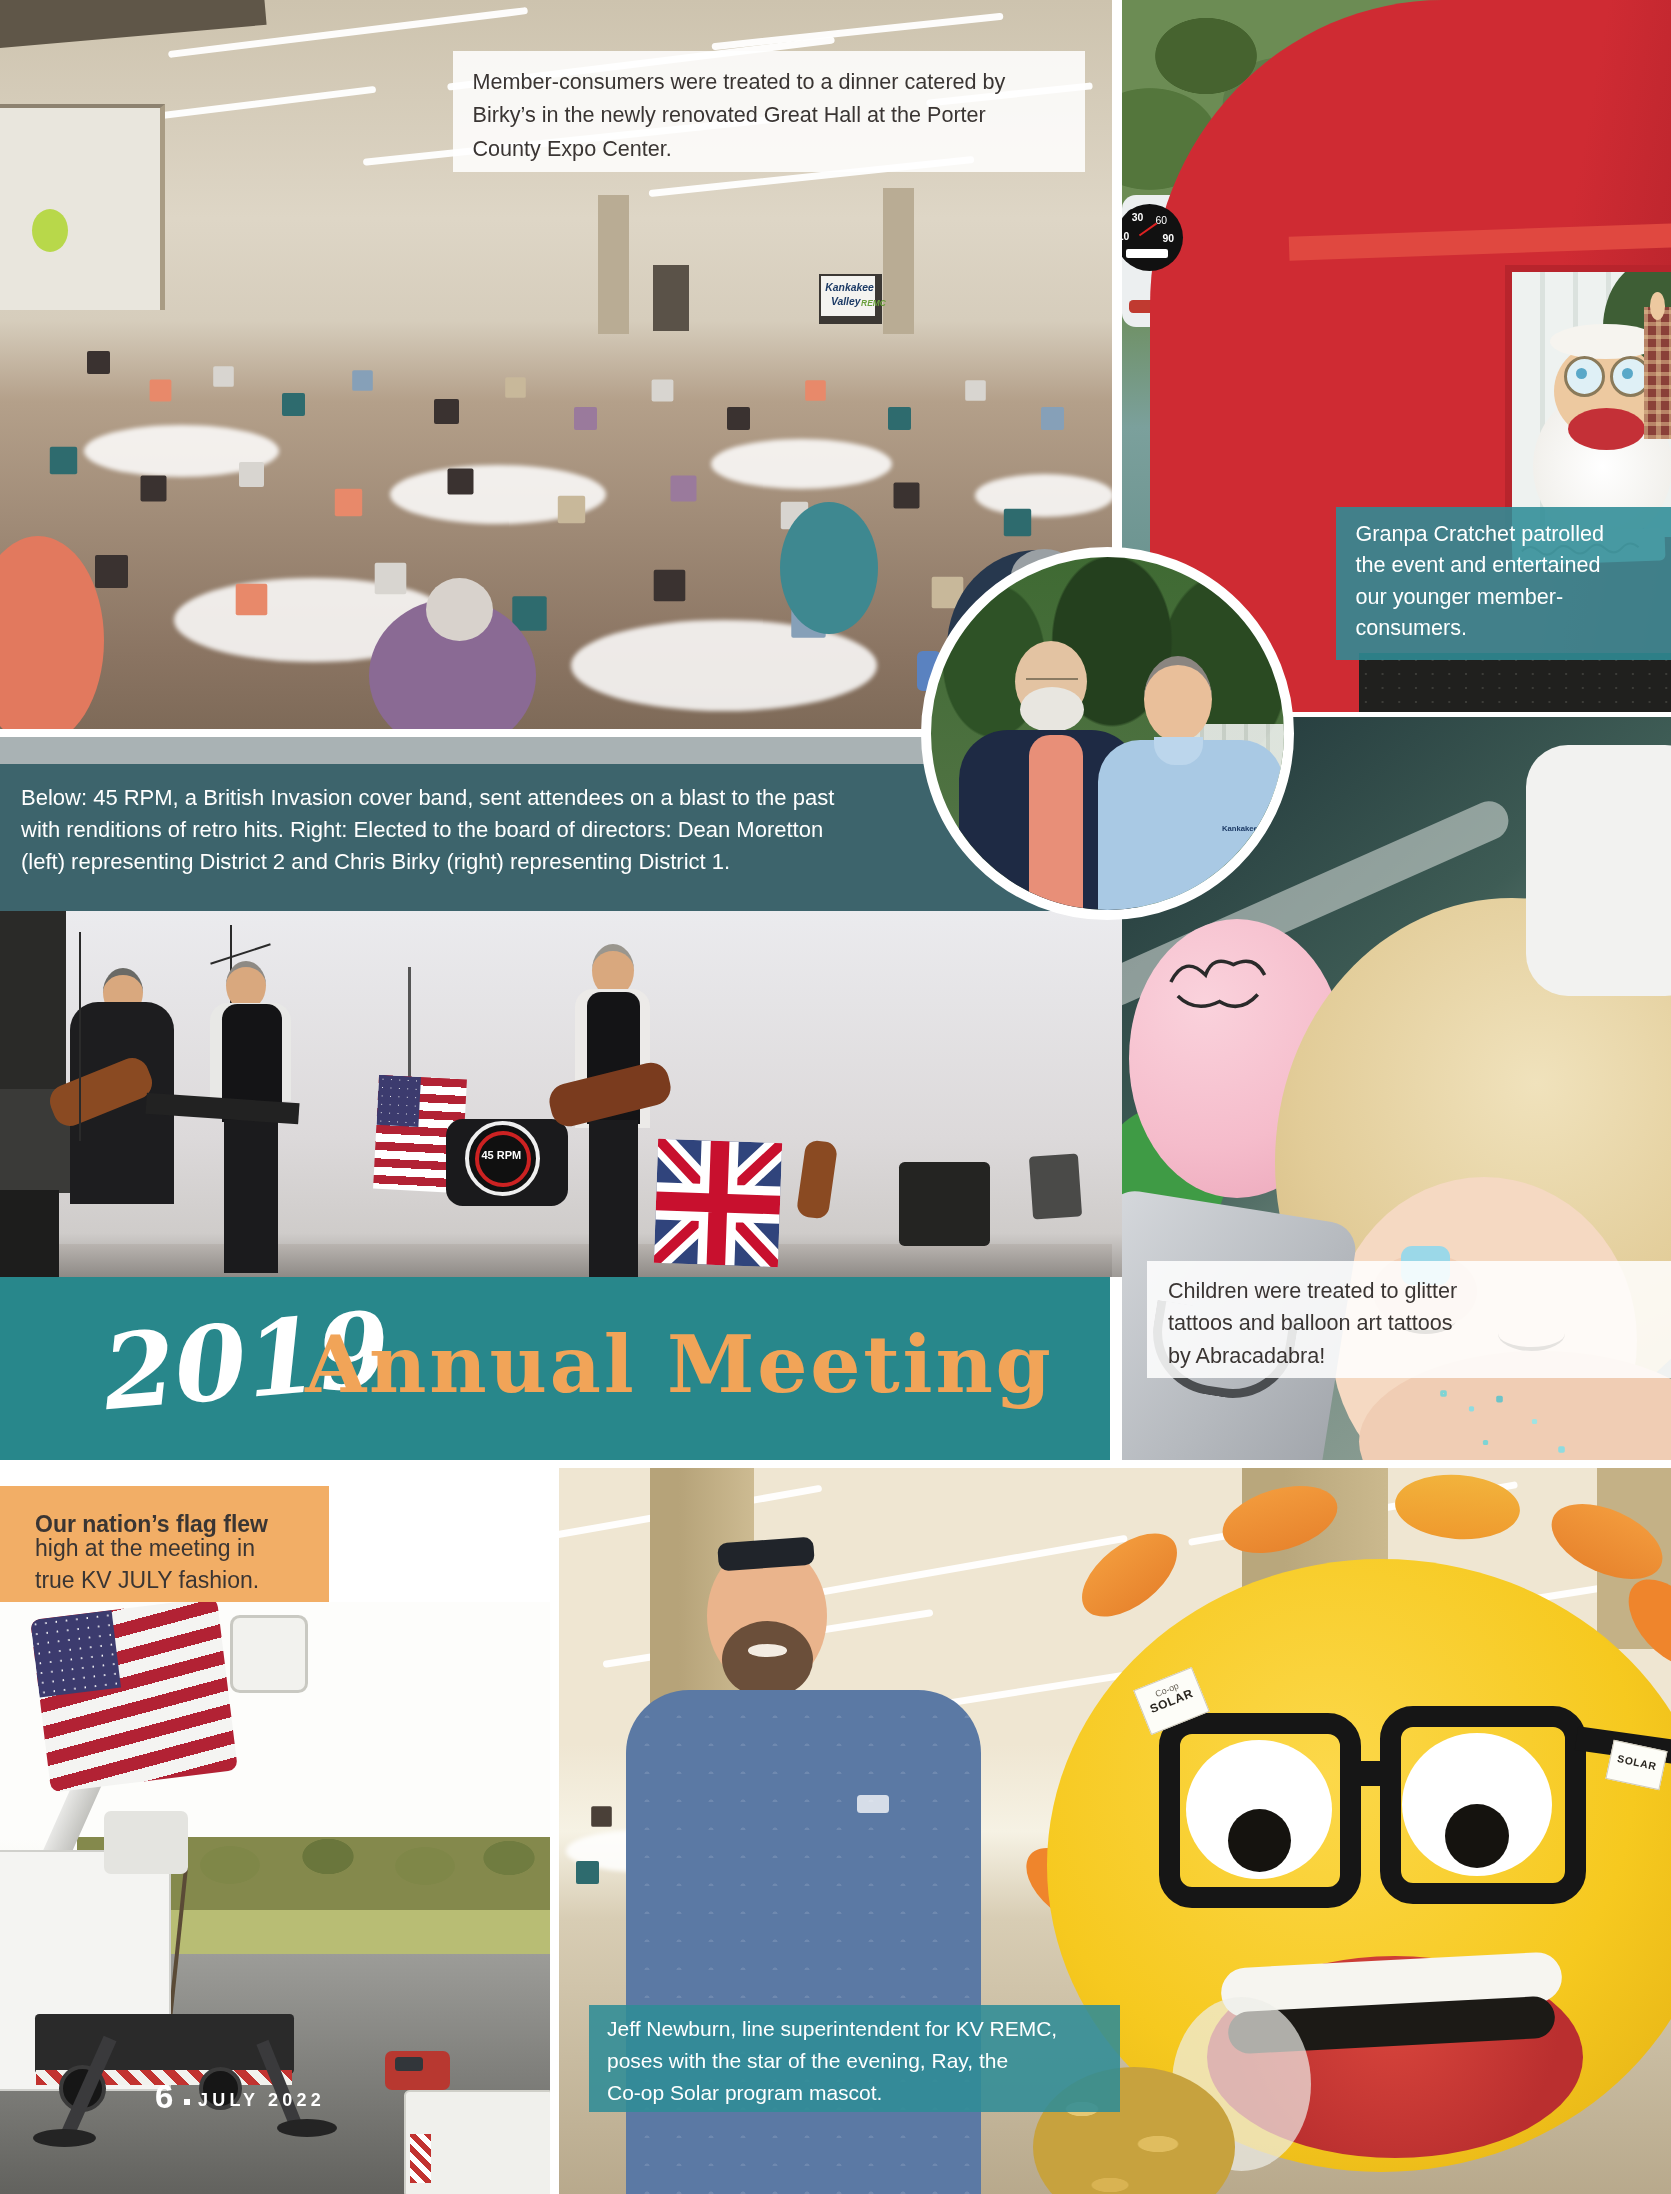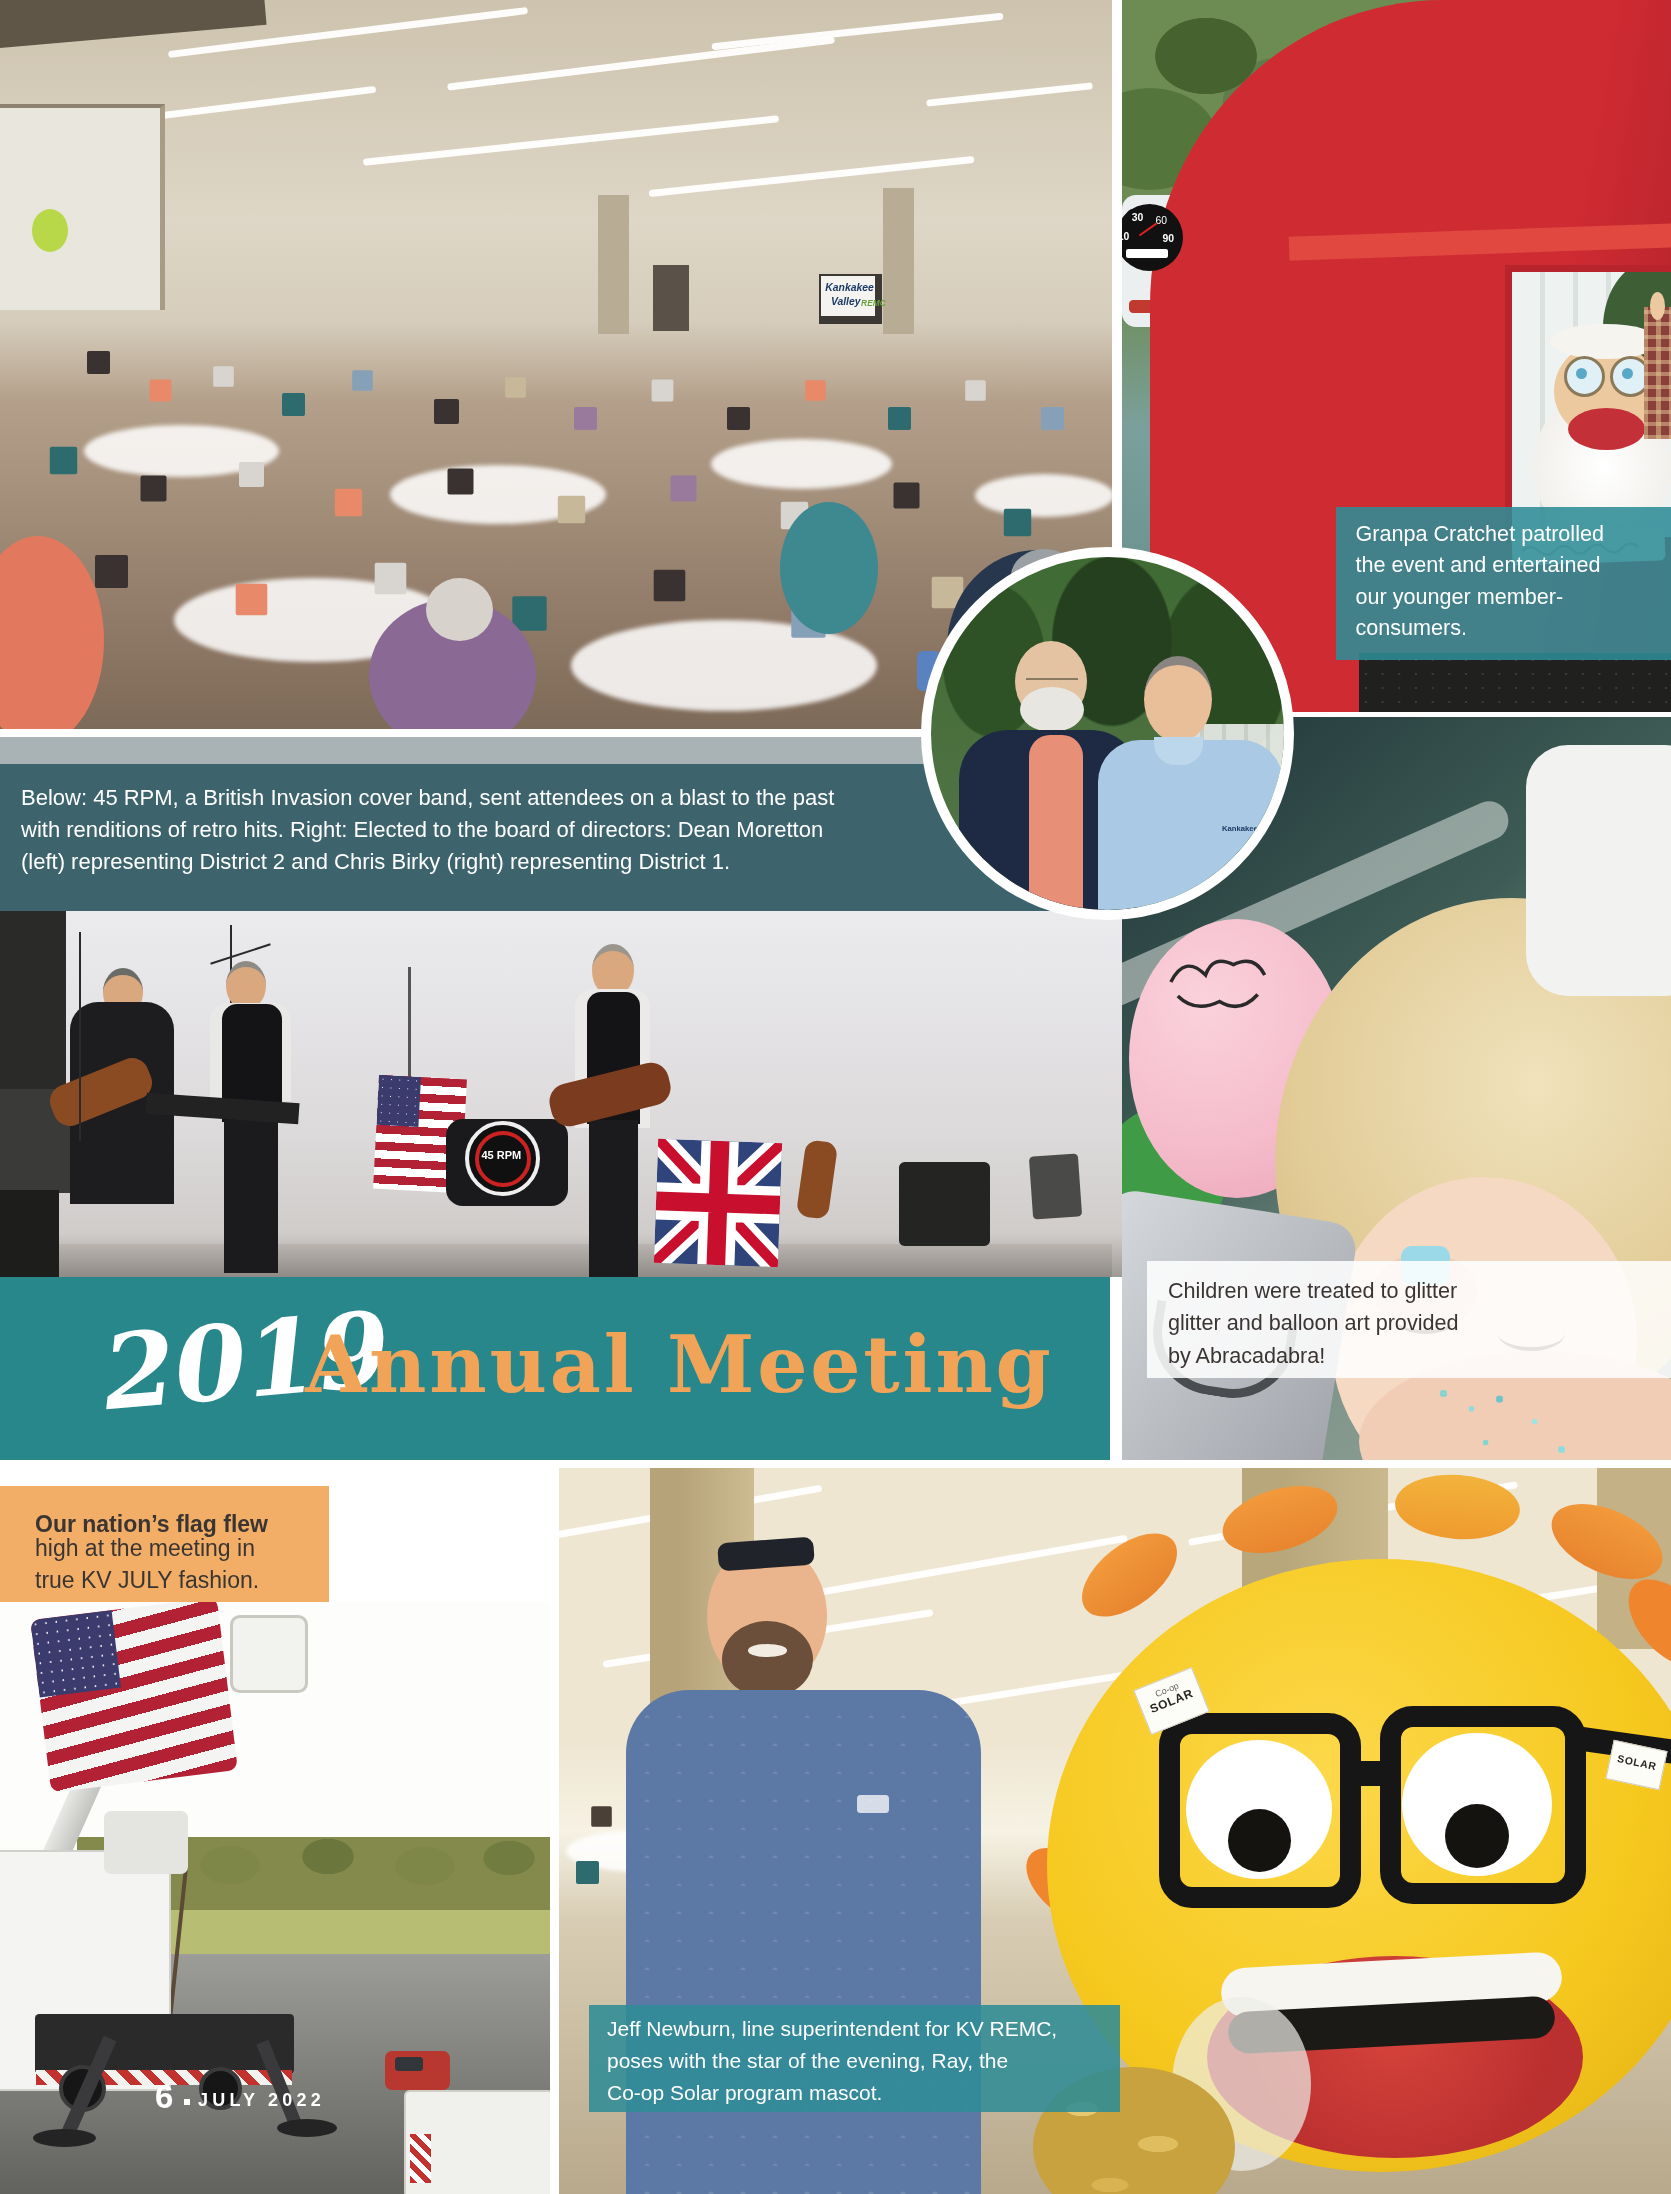--- a/index.html
+++ b/index.html
@@ -87,20 +87,25 @@
 
     <div class="blob" style="left:-28px;top:536px;width:132px;height:209px;background:#e2795e;"></div>
     <div class="blob" style="left:369px;top:599px;width:167px;height:153px;background:#8a6a94;"></div>
     <div class="blob" style="left:426px;top:578px;width:67px;height:63px;background:#d8d2cc;"></div>
     <div class="blob" style="left:780px;top:502px;width:98px;height:132px;background:#3e8890;"></div>
     <div class="blob" style="left:947px;top:550px;width:181px;height:195px;background:#27384e;"></div>
     <div class="blob" style="left:1011px;top:549px;width:67px;height:54px;background:#9aa0a4;"></div>
     <div class="blob" style="left:917px;top:651px;width:24px;height:40px;background:#5a82c0;border-radius:5.6px;"></div>
   </div>
 
+  <div class="a box-white" style="left:453px;top:51px;width:632px;height:121px;">
+    <div class="cap a nw" style="left:19.5px;top:14px;">Member-consumers were treated to a dinner catered by</div>
+    <div class="cap a nw" style="left:19.5px;top:47px;">Birky’s in the newly renovated Great Hall at the Porter</div>
+    <div class="cap a nw" style="left:19.5px;top:81px;">County Expo Center.</div>
+  </div>
 
   <div class="a ov" style="left:1122px;top:0;width:550px;height:712px;background:
          radial-gradient(84px 63px at 84px 56px,#46632f 0 60%,transparent 61%),
          radial-gradient(111px 84px at 28px 139px,#54763c 0 60%,transparent 61%),
          radial-gradient(98px 77px at 160px 104px,#5e7d4a 0 60%,transparent 61%),
          linear-gradient(180deg,#6c8c54 0 40%,#7ba09c 60%,#5d8784);">
 
     <div class="a" style="left:0;top:195px;width:104px;height:132px;background:#eceff0;border-radius:14px;"></div>
     <div class="a" style="left:4.2px;top:209px;width:59px;height:42px;background:#3a3f44;border-radius:7px;"></div>
     <div class="a" style="left:7px;top:300px;width:32px;height:12.5px;background:#c03a30;border-radius:4.2px;"></div>
@@ -238,21 +243,21 @@
     </div>
     <div class="blob" style="left:251px;top:536px;width:104px;height:77px;background:#f0cdb4;"></div>
     <div class="a" style="left:279px;top:529px;width:49px;height:39px;background:#9bd8e8;border-radius:11px;"></div>
     <div class="blob" style="left:237px;top:634px;width:362px;height:181px;background:#f0cdb4;">
       <div class="dot" style="left:84px;top:42px;box-shadow:0 0 0 2.8px #7fd4d4,28px 15.3px 0 2.1px #8fdce0,56px 5.6px 0 2.8px #6ec4c8,91px 28px 0 2.1px #9fe4e4,42px 49px 0 2.1px #7fd4d4,118px 56px 0 2.8px #8fdce0;"></div>
     </div>
   </div>
 
   <div class="a box-white" style="left:1147px;top:1261px;width:525px;height:117px;">
     <div class="cap a nw" style="left:21px;top:12.5px;line-height:33px;">Children were treated to glitter</div>
-    <div class="cap a nw" style="left:21px;top:45px;line-height:33px;">glitter and balloon art provided</div>
+    <div class="cap a nw" style="left:21px;top:45px;line-height:33px;">tattoos and balloon art tattoos</div>
     <div class="cap a nw" style="left:21px;top:78px;line-height:33px;">by Abracadabra!</div>
   </div>
 
   <div class="a ov" style="left:921px;top:547px;width:373px;height:373px;border-radius:50%;border:10.4px solid #fff;box-sizing:border-box;background:
        radial-gradient(98px 139px at 181px 84px,#24401e 0 60%,transparent 62%),
        radial-gradient(84px 125px at 63px 104px,#2e5226 0 60%,transparent 62%),
        radial-gradient(104px 153px at 293px 111px,#2a4a22 0 60%,transparent 62%),
        linear-gradient(#3f6a33,#4f7242 70%,#5c7c50);">
 
     <div class="a" style="left:251px;top:167px;width:111px;height:77px;background:repeating-linear-gradient(90deg,#eef1ee 0 18px,#d8ddd8 18px 22px);opacity:.9;"></div>

